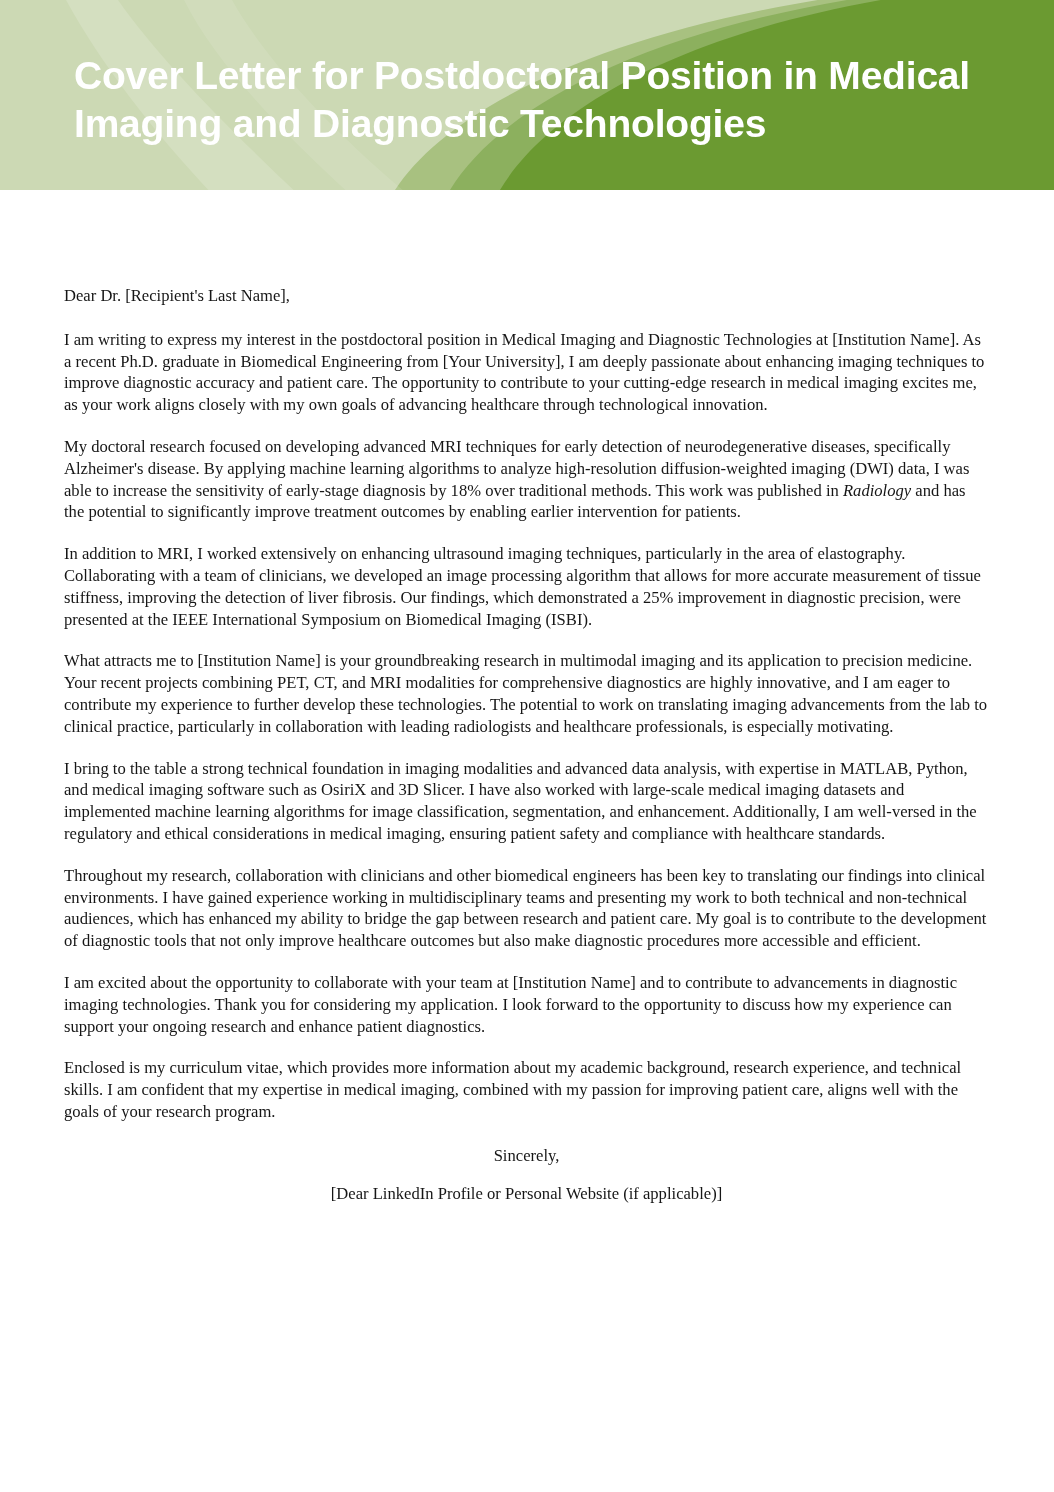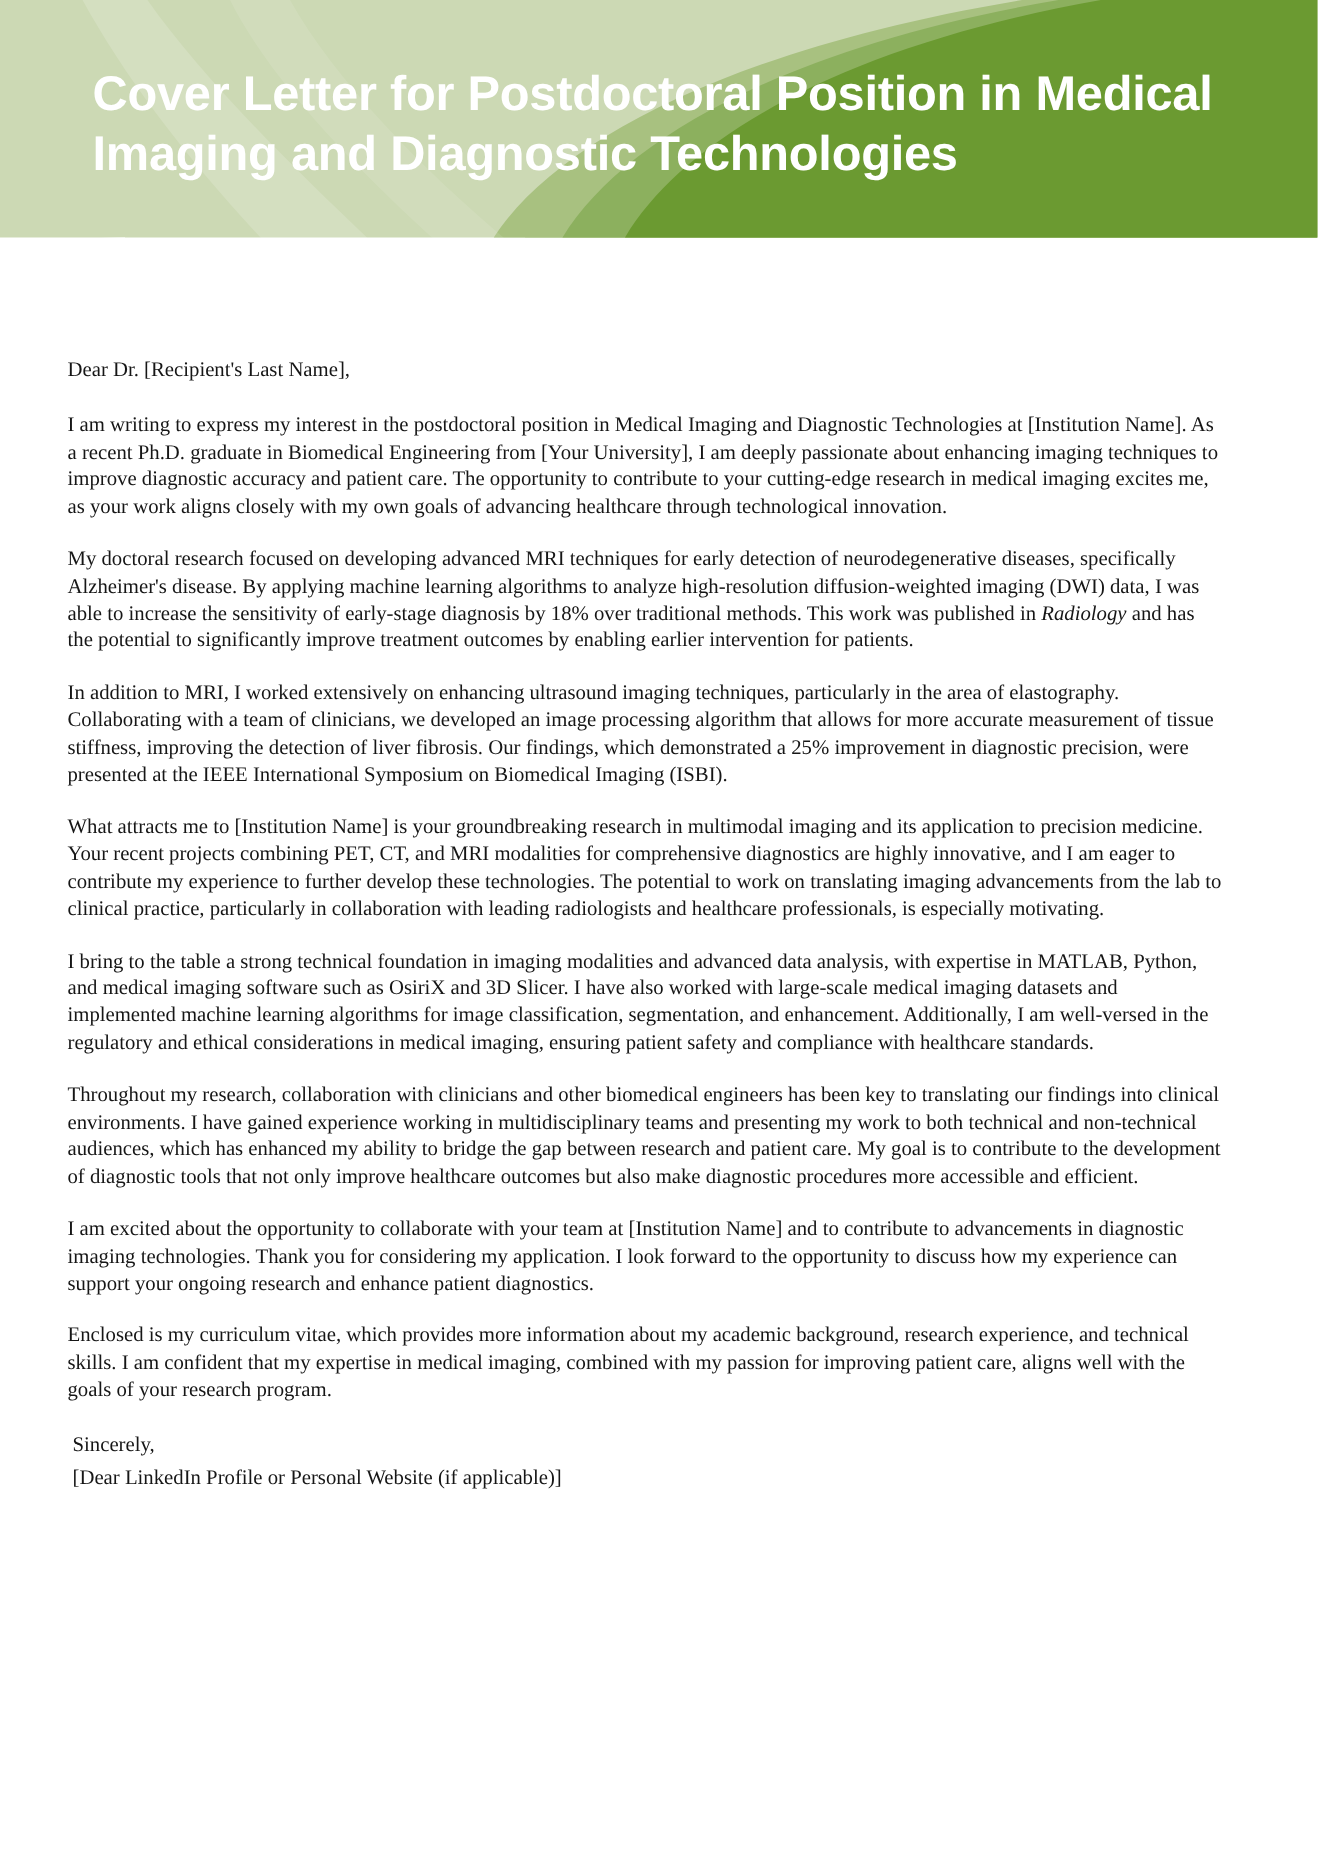--- a/index.html
+++ b/index.html
@@ -39,41 +39,42 @@
     font-weight: bold;
     font-size: 39px;
     line-height: 48px;
     letter-spacing: -0.2px;
     margin: 0;
   }
 
   
   .letter {
     position: absolute;
-    left: 54px;
+    left: 64px;
     top: 285px;
     width: 925px;
   }
   .para {
     font-family: "Liberation Serif", "DejaVu Serif", serif;
     font-size: 16.6px;
     line-height: 21.8px;
     color: #161616;
     margin: 0 0 20px 0;
     text-align: left;
   }
   .para:last-child { margin-bottom: 0; }
   .salutation { margin-bottom: 22px; }
   .signoff-block { margin-top: 22px; }
   .signoff-line {
     font-family: "Liberation Serif", "DejaVu Serif", serif;
     font-size: 16.6px;
     line-height: 21.8px;
     color: #161616;
-    margin: 4px;
+    margin: 16px;
+    text-align: center;
   }
   em.journal { }
 </style>
 </head>
 <body>
 
 <div class="banner">
   <svg viewBox="0 0 1054 196" width="1054" height="196" preserveAspectRatio="none">
 
     <path d="M0,0 H1054 V190 H100 V190 L0,192 Z" fill="#ccd9b4"></path>

